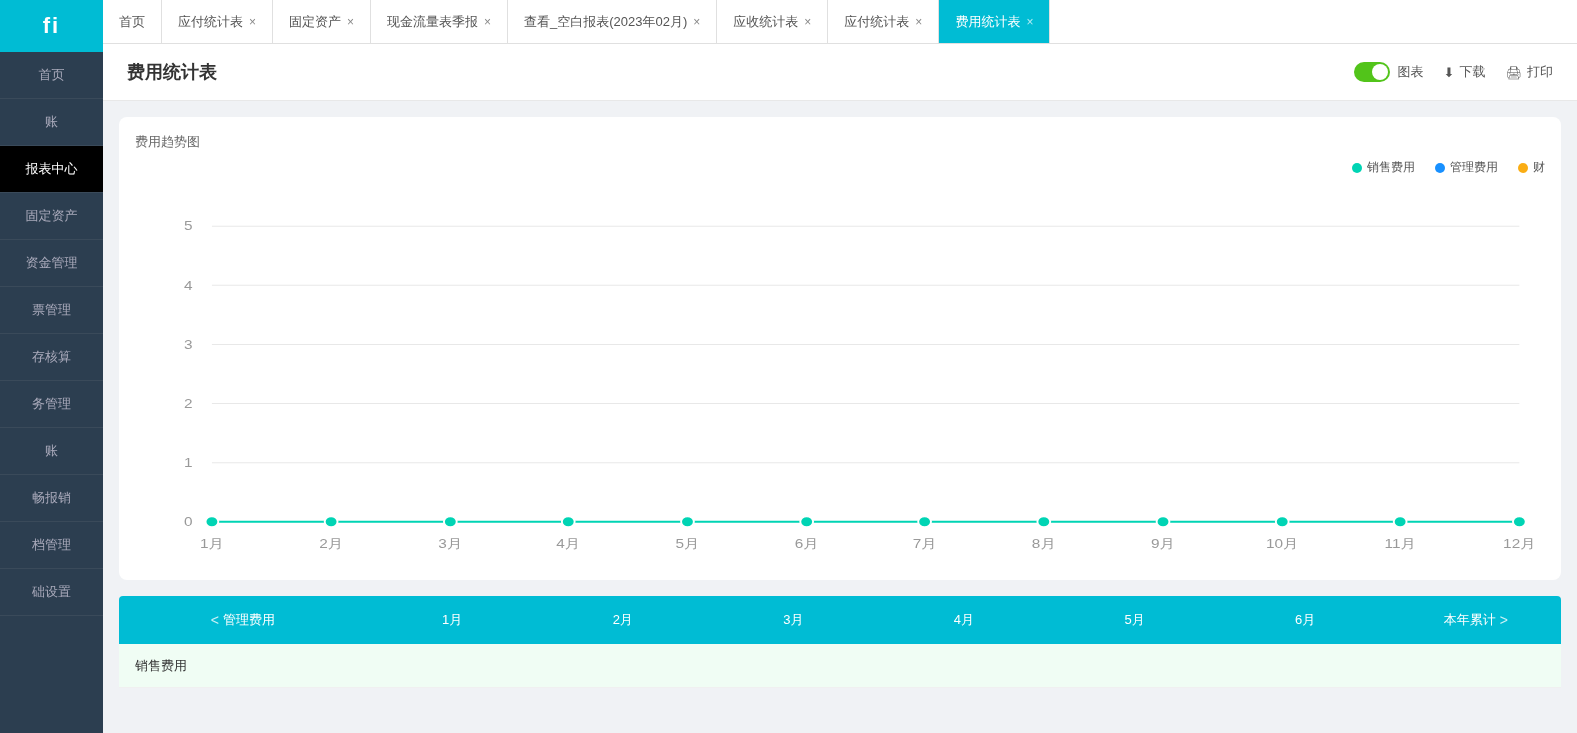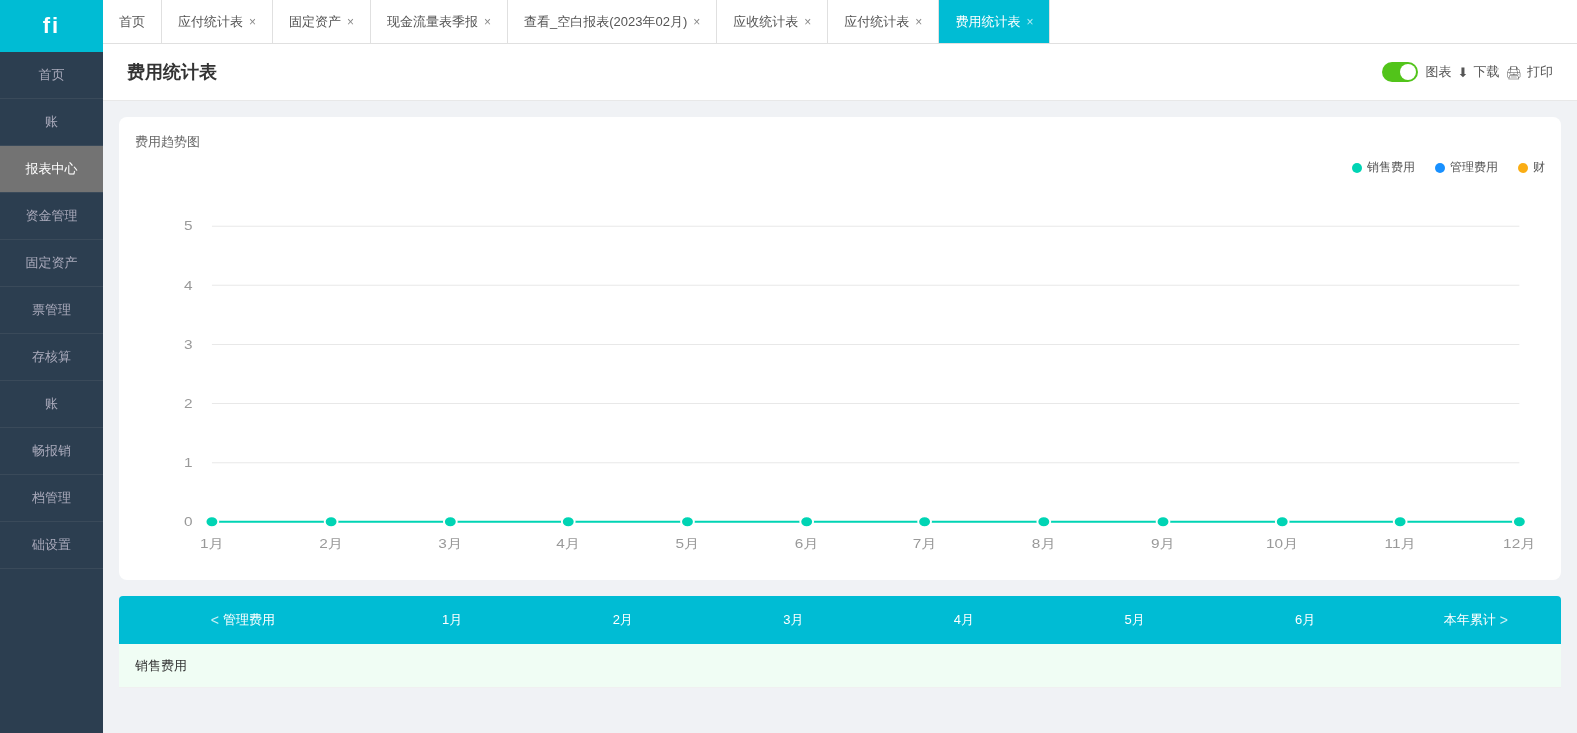--- a/index.html
+++ b/index.html
@@ -28,21 +28,21 @@
       letter-spacing: 2px;
     }
     .sidebar-item {
       padding: 14px 10px;
       text-align: center;
       font-size: 13px;
       color: #aab;
       cursor: pointer;
       border-bottom: 1px solid #3a4a5a;
     }
-    .sidebar-item.active { background: #737373; color: #fff; }
+    .sidebar-item.active { background: #000000; color: #fff; }
 
     
     .main {
       flex: 1;
       display: flex;
       flex-direction: column;
       overflow: hidden;
       background: #f0f2f5;
     }
 
@@ -99,21 +99,21 @@
       border-bottom: 1px solid #e8e8e8;
     }
     .page-title {
       font-size: 18px;
       font-weight: bold;
       color: #333;
     }
     .header-actions {
       display: flex;
       align-items: center;
-      gap: 6px;
+      gap: 20px;
     }
     .toggle-wrap {
       display: flex;
       align-items: center;
       gap: 8px;
       font-size: 13px;
       color: #555;
     }
     .toggle {
       width: 36px;
@@ -238,24 +238,25 @@
     }
   </style>
 </head>
 <body>
 
 <div class="sidebar">
   <div class="sidebar-logo">fi</div>
   <div class="sidebar-item">首页</div>
   <div class="sidebar-item">账</div>
   <div class="sidebar-item active">报表中心</div>
+  <div class="sidebar-item">固定资产</div>
   <div class="sidebar-item">资金管理</div>
-  <div class="sidebar-item">固定资产</div>
   <div class="sidebar-item">票管理</div>
   <div class="sidebar-item">存核算</div>
+  <div class="sidebar-item">务管理</div>
   <div class="sidebar-item">账</div>
   <div class="sidebar-item">畅报销</div>
   <div class="sidebar-item">档管理</div>
   <div class="sidebar-item">础设置</div>
 </div>
 
 <div class="main">
 
   <div class="tab-bar">
     <div class="tab-item">首页</div>

